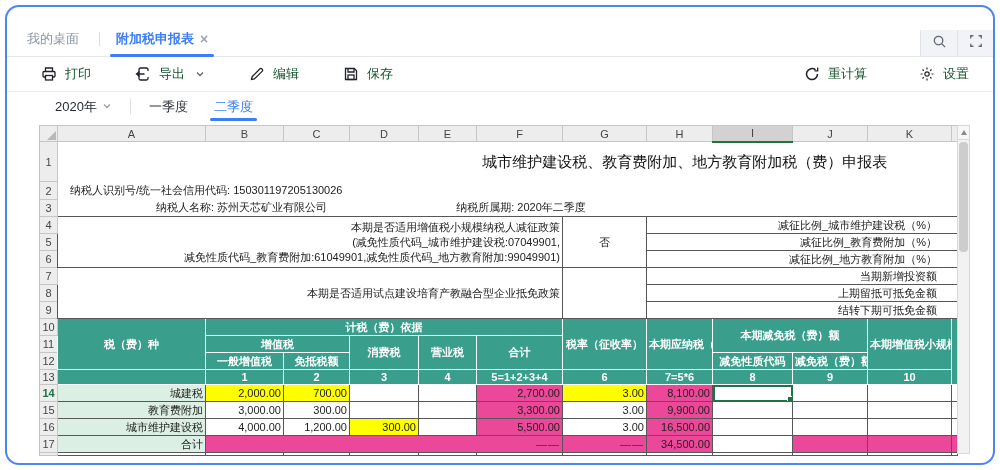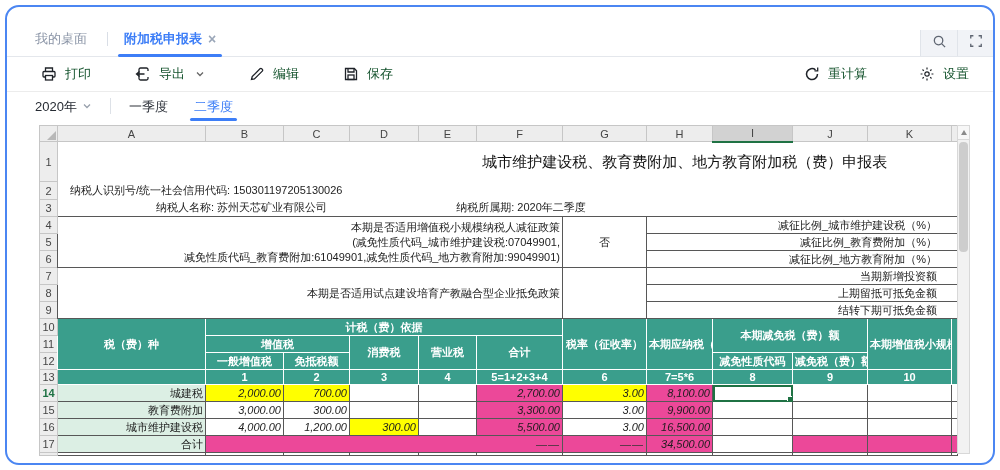--- a/index.html
+++ b/index.html
@@ -3,21 +3,21 @@
 <meta charset="utf-8">
 <style>
   * { box-sizing: border-box; }
   html,body { margin:0; padding:0; width:1000px; height:470px; background:#fff;
               font-family:"Liberation Sans", sans-serif; overflow:hidden; }
   .window { position:absolute; left:5px; top:5px; width:990px; height:460px;
             border:2px solid #4B86F2; border-radius:14px; background:#fff; overflow:hidden; }
 
   
   .tabbar { display:flex; align-items:flex-end; height:27px; margin-top:23px;
-            padding:0 0 0 24px; border-bottom:1px solid #E4E7EC; position:relative; }
+            padding:0 0 0 16px; border-bottom:1px solid #E4E7EC; position:relative; }
   .tab { display:flex; align-items:center; gap:6px; padding:0 4px 8px 4px; font-size:13px;
          color:#8A94A6; cursor:pointer; position:relative; margin-right:16px; }
   .tab.active { color:#3D7EF7; font-weight:bold; }
   .tab.active::after { content:""; position:absolute; left:-2px; right:-2px; bottom:-1px;
                        height:3px; background:#3D7EF7; border-radius:2px; }
   .tab-divider { width:1px; height:14px; background:#D9DEE6; margin:0 12px 10px 0; }
   .tab-close { color:#9AA6B8; font-size:14px; line-height:1; }
   .tabbar-right { margin-left:auto; display:flex; align-items:center; height:100%;
                   background:#F1F3F7; border-left:1px solid #E0E4EA; }
   .tb-icon-btn { width:36px; height:100%; display:flex; align-items:center; justify-content:center;
@@ -28,21 +28,21 @@
   .toolbar { display:flex; align-items:center; height:35px; padding:0 24px 0 34px;
              border-bottom:1px solid #ECECEC; }
   .tool-btn { display:flex; align-items:center; gap:8px; font-size:13px; color:#14532d;
               margin-right:44px; cursor:pointer; }
   .tool-btn svg { display:block; }
   .toolbar-right { margin-left:auto; display:flex; align-items:center; }
   .toolbar-right .tool-btn { margin-right:0; margin-left:52px; }
   .chev { margin-left:2px; color:#666; }
 
   
-  .periodbar { display:flex; align-items:stretch; height:29px; padding-left:28px; position:relative; }
+  .periodbar { display:flex; align-items:stretch; height:29px; padding-left:48px; position:relative; }
   .year-select { display:flex; align-items:center; gap:5px; font-size:13px; color:#262B33; cursor:pointer; }
   .period-divider { width:1px; background:#DDE1E7; margin:6px 18px 7px 18px; }
   .quarter { display:flex; align-items:center; font-size:13px; color:#30353D; margin-right:26px;
              cursor:pointer; position:relative; }
   .quarter.active { color:#3D7EF7; }
   .quarter.active::after { content:""; position:absolute; left:-4px; right:-4px; bottom:0;
                            height:3px; background:#3D7EF7; border-radius:2px; }
 
   
   .sheet-wrap { position:relative; margin:4px 0 0 32px; width:931px; }
@@ -58,21 +58,21 @@
   .corner::after { content:""; position:absolute; right:1px; bottom:1px;
                    border-left:9px solid transparent; border-bottom:9px solid #B8B8B8; }
 
   .nb { border:none; background:#fff; }
   .bx { border:1px solid #575757; background:#fff; }
   .teal { background:#3A9E8C; border:1px solid #FFFFFF; color:#fff; font-weight:bold;
           text-align:center; white-space:normal; line-height:13px; }
   .green { background:#DCEFE4; border:1px solid #575757; text-align:right; padding-left:3px; }
   .gray  { background:#ec4899; border:1px solid #575757; }
   .yellow{ background:#FFFF00; border:1px solid #575757; }
-  .num { text-align:right; padding-right:4px;font-style:italic; }
+  .num { text-align:right; padding-right:4px; }
   .center { text-align:center; }
   .sel { outline:2px solid #1F7244; outline-offset:-2px; position:relative; }
   .sel::after { content:""; position:absolute; right:-2px; bottom:-2px; width:5px; height:5px;
                 background:#1F7244; border:1px solid #fff; }
 
   .title-cell { text-align:center; padding-left:356px !important; font-size:15px; font-weight:500; color:#111; }
   .id-cell { padding-left:12px !important; }
   .name-span { margin-left:96px; }
   .period-span { margin-left:126px;text-align:right; }
   .policy { text-align:right; white-space:normal; font-size:11px; line-height:15px; color:#222; }

